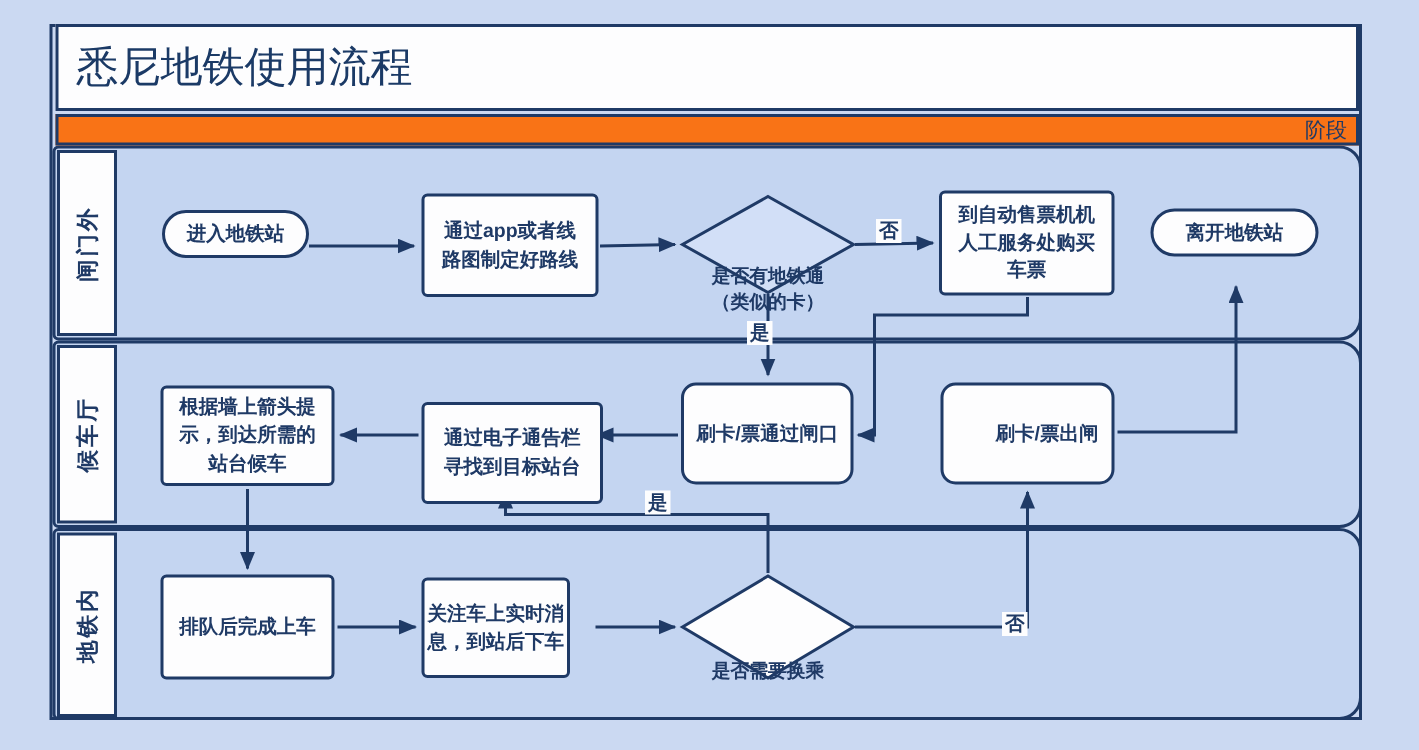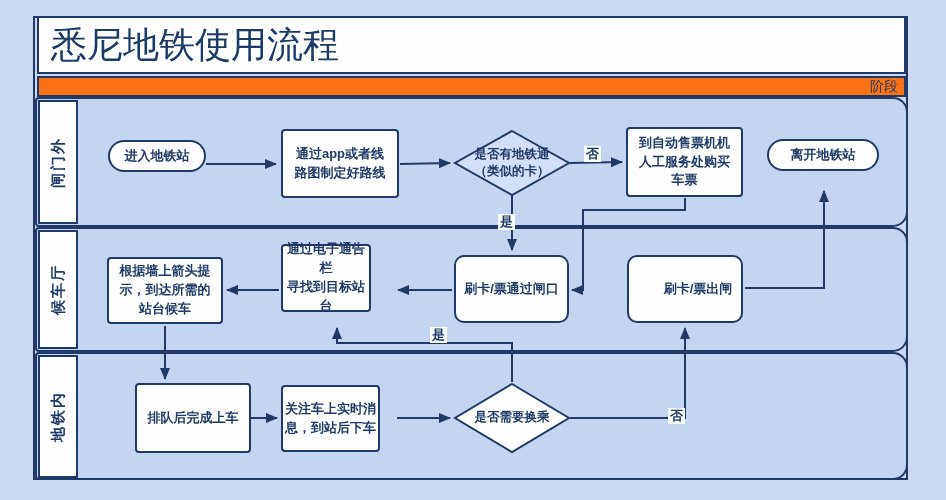--- a/index.html
+++ b/index.html
@@ -20,21 +20,21 @@
   }
   .frame{
     position:absolute;left:33px;top:16px;width:875px;height:464px;
     border:2px solid #1f3a66;box-sizing:border-box;z-index:2;
     pointer-events:none;background:transparent;
   }
   .title-band{
     position:absolute;left:37px;top:16px;width:869px;height:58px;
     background:#fdfdfe;border:2px solid #1f3a66;box-sizing:border-box;
     z-index:3;display:flex;align-items:center;padding-left:12px;
-    font-family:"Liberation Serif",serif;font-size:36px;color:#1b3a66;
+    font-family:"Liberation Serif",serif;font-size:28px;color:#1b3a66;
   }
   .stage-band{
     position:absolute;left:37px;top:76px;width:869px;height:21px;
     background:#f97316;border:2px solid #1f3a66;box-sizing:border-box;
     z-index:3;display:flex;align-items:center;justify-content:flex-end;
     padding-right:6px;font-family:"Liberation Serif",serif;
     font-size:14px;color:#1f3a66;
   }
   .lane-label{
     position:absolute;left:38px;width:40px;
@@ -55,21 +55,21 @@
     font-size:13px;font-weight:600;line-height:1.45;
     white-space:pre-line;
   }
   .rect{border-radius:4px;}
   .rect-r{border-radius:10px;}
   .stadium{border-radius:26px;}
   .diamond-text{
     position:absolute;z-index:5;display:flex;flex-direction:column;
     align-items:center;justify-content:center;text-align:center;
     color:#1f3a66;font-size:12.5px;font-weight:600;line-height:1.4;
-    white-space:pre-line;background:transparent;
+    white-space:pre-line;background:transparent;margin-top:30px;
   }
   .edge-label{
     position:absolute;z-index:6;background:#fdfdfe;
     color:#1f3a66;font-size:13px;font-weight:600;
     padding:0 2px;line-height:16px;
   }
 </style>
 </head>
 <body>
 
@@ -136,28 +136,28 @@
   <div class="node rect" style="left:626px;top:127px;width:117px;height:70px;">到自动售票机机
 人工服务处购买
 车票</div>
 
   <div class="node stadium" style="left:767px;top:139px;width:112px;height:32px;">离开地铁站</div>
 
   <div class="node rect" style="left:107px;top:257px;width:116px;height:67px;">根据墙上箭头提
 示，到达所需的
 站台候车</div>
 
-  <div class="node rect" style="left:281px;top:244px;width:90px;height:68px;">通过电子通告栏
+  <div class="node rect" style="left:281px;top:268px;width:121px;height:68px;">通过电子通告栏
 寻找到目标站台</div>
 
   <div class="node rect-r node" style="left:454px;top:255px;width:115px;height:68px;">刷卡/票通过闸口</div>
 
   <div class="node rect-r node" style="left:627px;top:255px;width:116px;height:68px;padding-left:26px;">刷卡/票出闸</div>
 
-  <div class="node rect" style="left:107px;top:383px;width:116px;height:70px;margin-left:28px;">排队后完成上车</div>
+  <div class="node rect" style="left:107px;top:383px;width:116px;height:70px;">排队后完成上车</div>
 
   <div class="node rect" style="left:281px;top:385px;width:99px;height:67px;">关注车上实时消
 息，到站后下车</div>
 
   <div class="diamond-text" style="left:452px;top:410px;width:120px;height:16px;">是否需要换乘</div>
 
   <div class="edge-label" style="left:584px;top:146px;">否</div>
   <div class="edge-label" style="left:498px;top:214px;">是</div>
   <div class="edge-label" style="left:430px;top:327px;">是</div>
   <div class="edge-label" style="left:668px;top:408px;">否</div>

